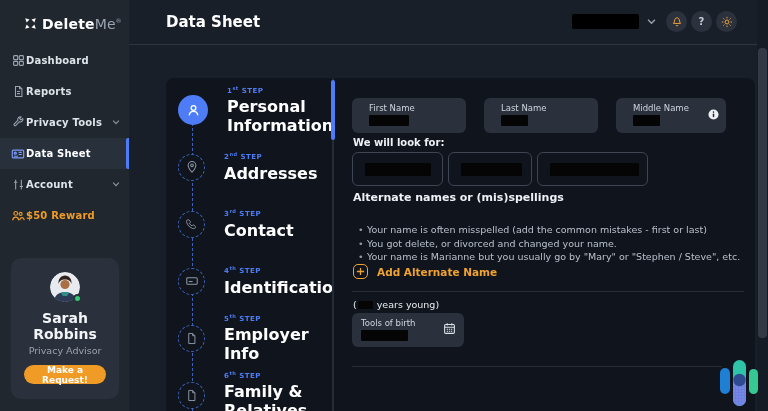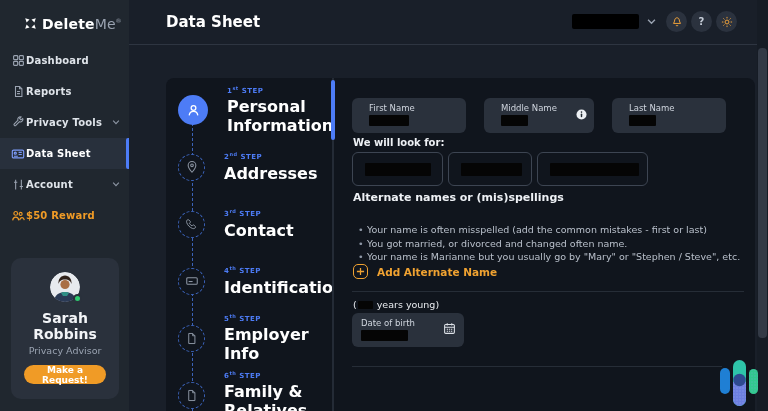--- a/index.html
+++ b/index.html
@@ -325,54 +325,54 @@
 
       <div class="inner-scroll-track"></div>
       <div class="inner-scroll-thumb"></div>
 
       <div class="form">
         <div class="names-row">
           <div class="field f1">
             <div class="field-label">First Name</div>
             <div class="redact"></div>
           </div>
+          <div class="field f3">
+            <div class="field-label">Last Name</div>
+            <div class="redact"></div>
+          </div>
           <div class="field f2">
             <div class="field-label">Middle Name</div>
             <div class="redact"></div>
             <span class="info-badge">
               <svg width="11" height="11" viewBox="0 0 12 12">
                   <circle cx="6" cy="6" r="5.5" fill="#edf0f4"></circle>
                   <circle cx="6" cy="3.4" r=".9" fill="#20272f"></circle>
                   <rect x="5.2" y="5" width="1.6" height="4" rx=".8" fill="#20272f"></rect>
                 </svg>
             </span>
           </div>
-          <div class="field f3">
-            <div class="field-label">Last Name</div>
-            <div class="redact"></div>
-          </div>
         </div>
 
         <div class="lookfor-label">We will look for:</div>
         <div class="lookfor-row">
           <div class="chipbox cb1">
               <div class="redact"></div>
             </div>
           <div class="chipbox cb2">
               <div class="redact"></div>
             </div>
           <div class="chipbox cb3">
               <div class="redact"></div>
             </div>
         </div>
 
         <div class="alt-title">Alternate names or (mis)spellings</div>
         <div class="bullets">
           <div class="bullet">Your name is often misspelled (add the common mistakes - first or last)</div>
-          <div class="bullet">You got married, or divorced and changed often name.</div>
+          <div class="bullet">You got delete, or divorced and changed your name.</div>
           <div class="bullet">Your name is Marianne but you usually go by "Mary" or "Stephen / Steve", etc.</div>
         </div>
 
         <div class="add-row">
           <span class="plus-box">
             <svg width="9" height="9" viewBox="0 0 10 10" fill="none" stroke="#f0a231" stroke-width="1.4">
                 <path d="M5 1v8M1 5h8"></path>
               </svg>
           </span>
           <span class="add-label">Add Alternate Name</span>
@@ -380,21 +380,21 @@
 
         <div class="hr hr1"></div>
 
         <div class="age-note">
           <span>(</span>
           <span class="redact"></span>
           <span>years young)</span>
         </div>
 
         <div class="dob">
-          <div class="field-label">Date of birth</div>
+          <div class="field-label">Tools of birth</div>
           <div class="redact"></div>
           <span class="cal-ico">
             <svg width="13" height="13" viewBox="0 0 16 16" fill="none" stroke="#dfe3e9" stroke-width="1.3">
                 <rect x="2" y="3" width="12" height="11" rx="1.4"></rect>
                 <path d="M2 6.4h12M5.2 1.4v3M10.8 1.4v3M4.6 9h1.6M7.2 9h1.6M9.8 9h1.6M4.6 11.4h1.6M7.2 11.4h1.6M9.8 11.4h1.6"></path>
               </svg>
           </span>
         </div>
 
         <div class="hr hr2"></div>

